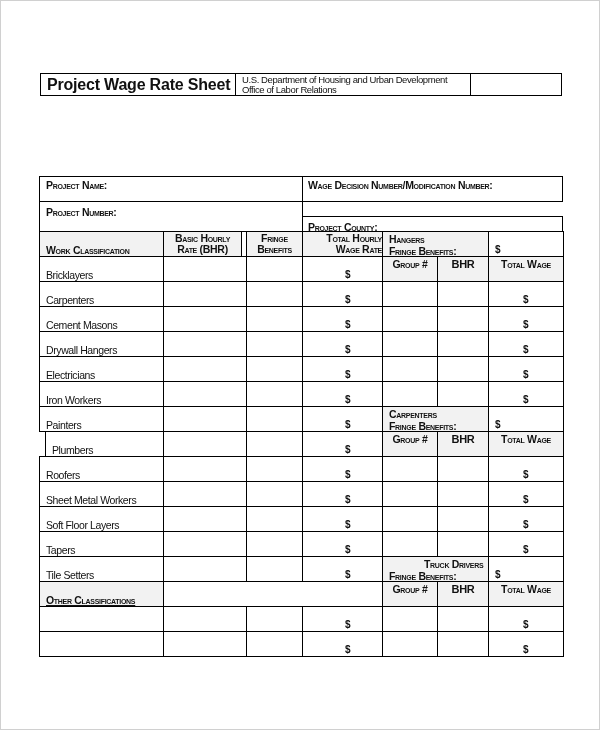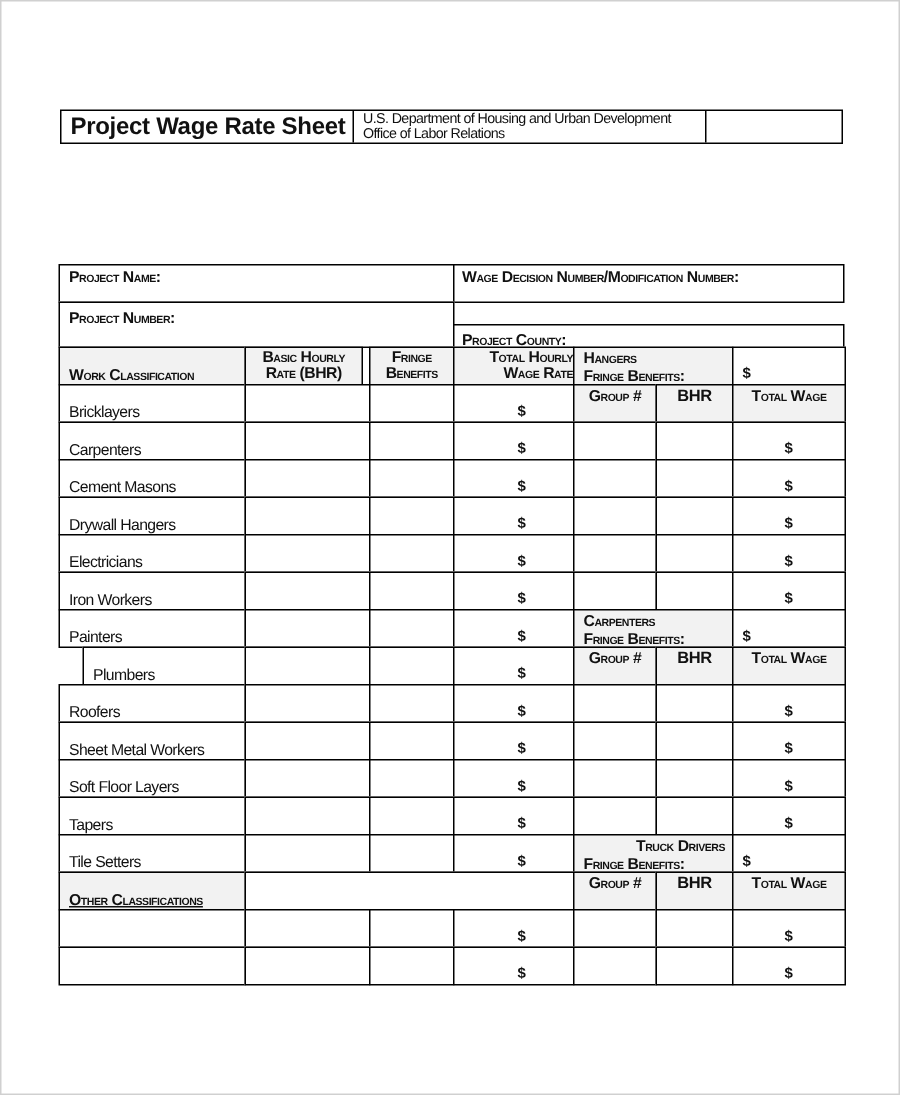--- a/index.html
+++ b/index.html
@@ -142,21 +142,21 @@
       <span class="dollar" style="left: 42px; top: 12px;">$</span>
     </div>
     <div class="cell " style="left: 0px; top: 230px; width: 125px; height: 26px;">
       <span class="lbl reg" style="left: 6px; top: 12px;">Painters</span>
     </div>
     <div class="cell " style="left: 124px; top: 230px; width: 84px; height: 26px;"></div>
     <div class="cell " style="left: 207px; top: 230px; width: 57px; height: 26px;"></div>
     <div class="cell " style="left: 263px; top: 230px; width: 81px; height: 26px;">
       <span class="dollar" style="left: 42px; top: 12px;">$</span>
     </div>
-    <div class="cell " style="left: 16px; top: 255px; width: 125px; height: 26px; padding-left: 23px;">
+    <div class="cell " style="left: 6px; top: 255px; width: 125px; height: 26px; padding-left: 23px;">
       <span class="lbl reg" style="left: 6px; top: 12px;">Plumbers</span>
     </div>
     <div class="cell " style="left: 124px; top: 255px; width: 84px; height: 26px;"></div>
     <div class="cell " style="left: 207px; top: 255px; width: 57px; height: 26px;"></div>
     <div class="cell " style="left: 263px; top: 255px; width: 81px; height: 26px;">
       <span class="dollar" style="left: 42px; top: 12px;">$</span>
     </div>
     <div class="cell " style="left: 0px; top: 280px; width: 125px; height: 26px;">
       <span class="lbl reg" style="left: 6px; top: 12px;">Roofers</span>
     </div>

